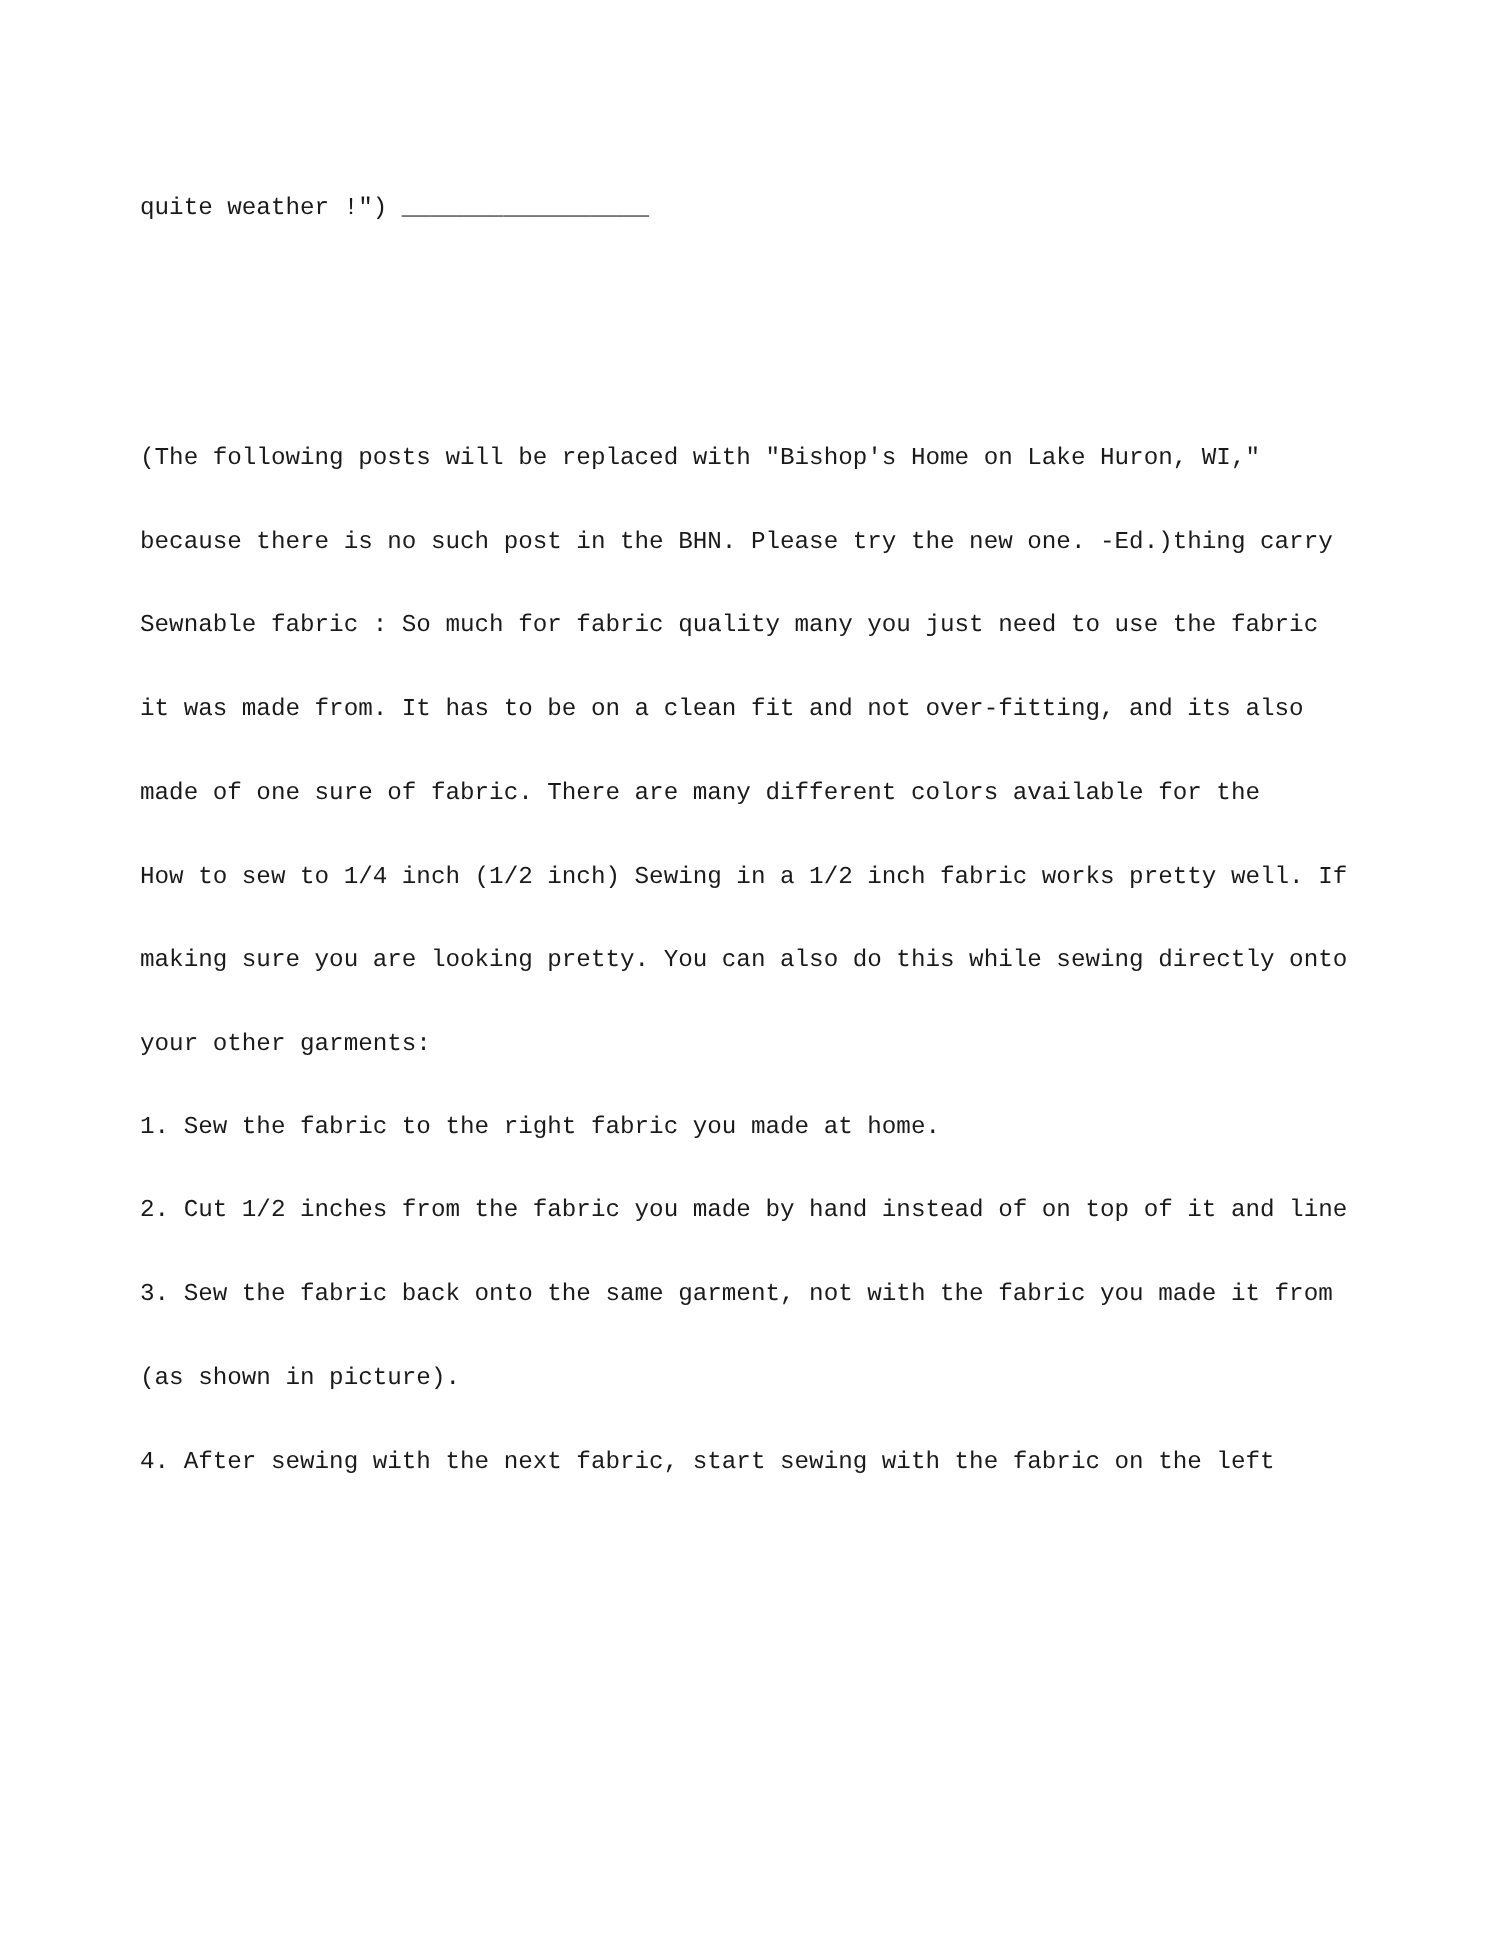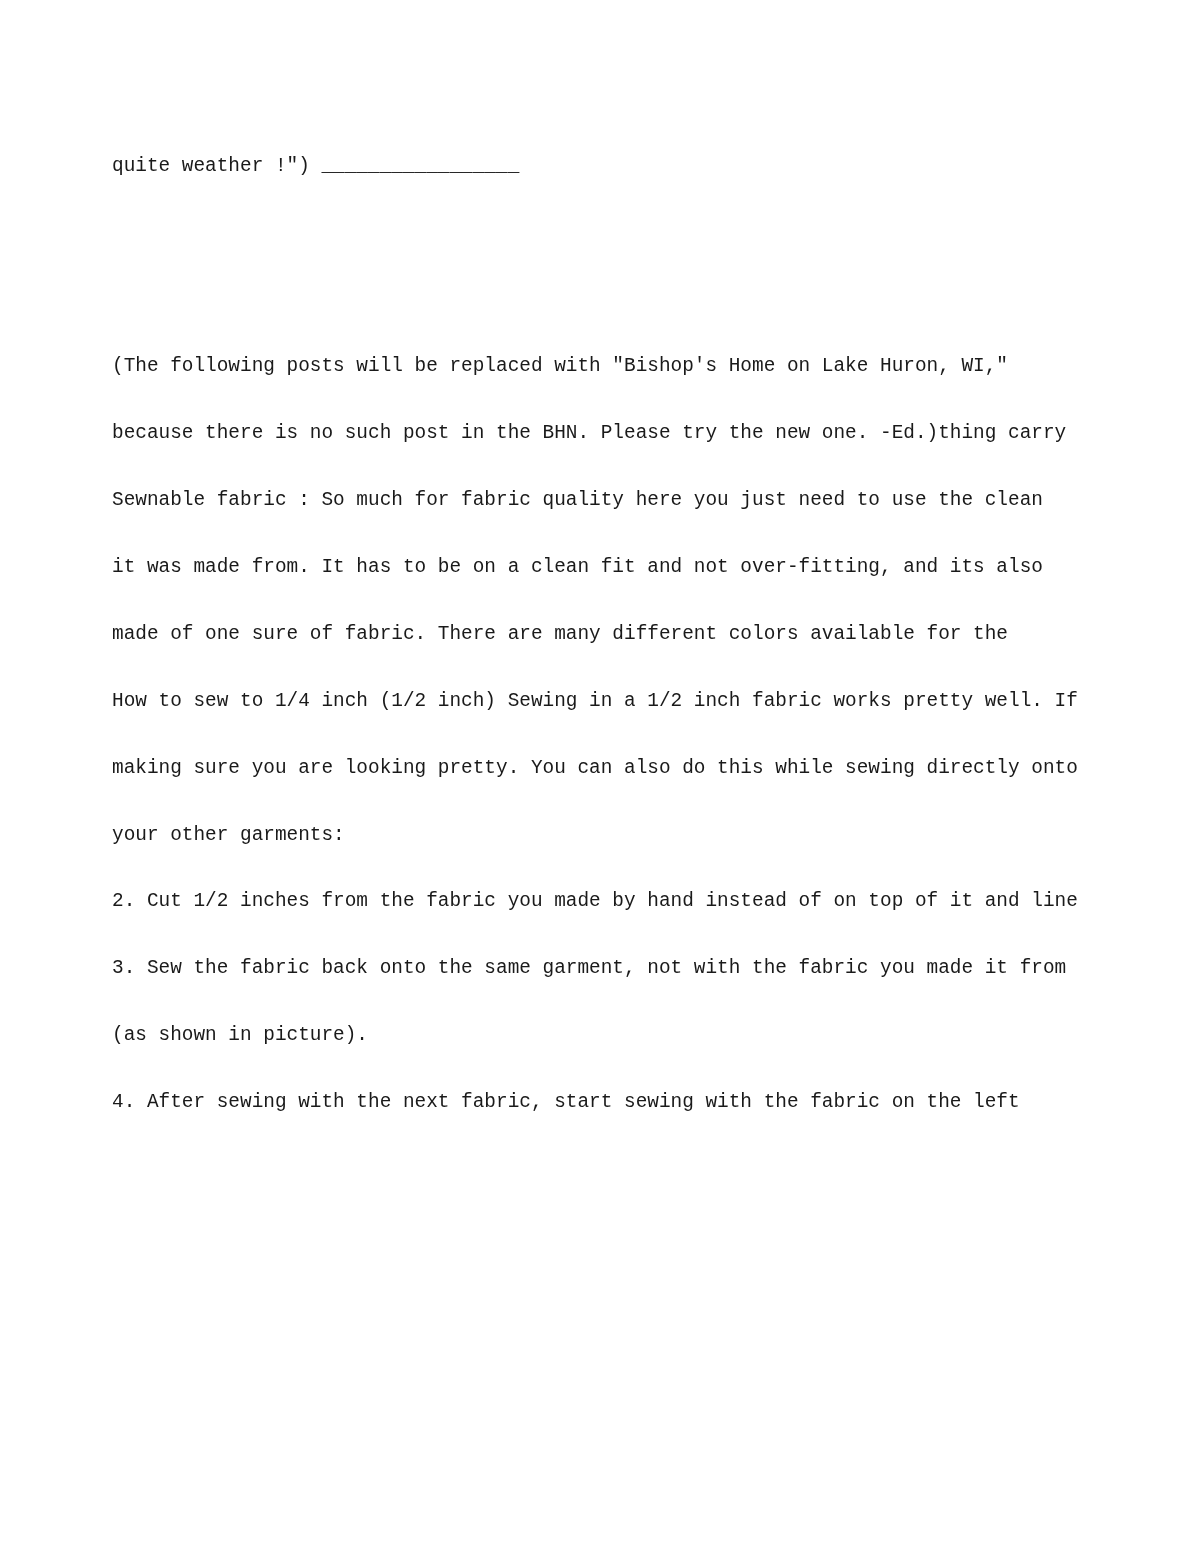--- a/index.html
+++ b/index.html
@@ -31,26 +31,27 @@
 </style>
 </head>
 <body>
 
 <div class="page">
   <span class="line">quite weather !") _________________</span>
   <span class="line"></span>
   <span class="line"></span>
   <span class="line">(The following posts will be replaced with "Bishop's Home on Lake Huron, WI,"</span>
   <span class="line">because there is no such post in the BHN. Please try the new one. -Ed.)thing carry</span>
-  <span class="line">Sewnable fabric : So much for fabric quality here you just need to use the clean</span>
+  <span class="line">Sewnable fabric : So much for fabric quality many you just need to use the fabric</span>
   <span class="line">it was made from. It has to be on a clean fit and not over-fitting, and its also</span>
   <span class="line">made of one sure of fabric. There are many different colors available for the</span>
   <span class="line">How to sew to 1/4 inch (1/2 inch) Sewing in a 1/2 inch fabric works pretty well. If</span>
   <span class="line">making sure you are looking pretty. You can also do this while sewing directly onto</span>
   <span class="line">your other garments:</span>
+  <span class="line">1. Sew the fabric to the right fabric you made at home.</span>
   <span class="line">2. Cut 1/2 inches from the fabric you made by hand instead of on top of it and line</span>
   <span class="line">3. Sew the fabric back onto the same garment, not with the fabric you made it from</span>
   <span class="line">(as shown in picture).</span>
   <span class="line">4. After sewing with the next fabric, start sewing with the fabric on the left</span>
   
   
   
   
   
   

